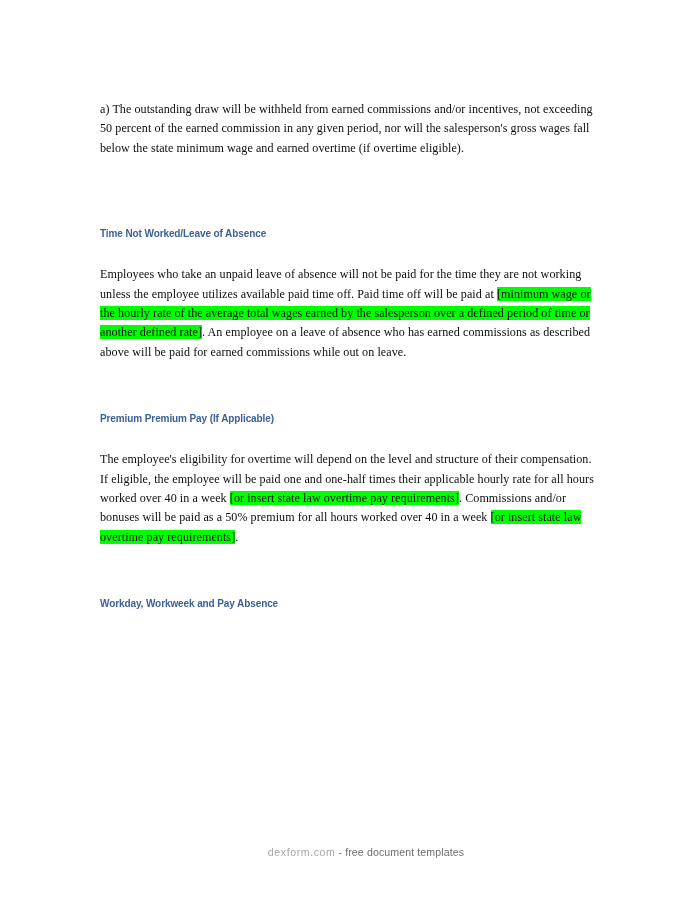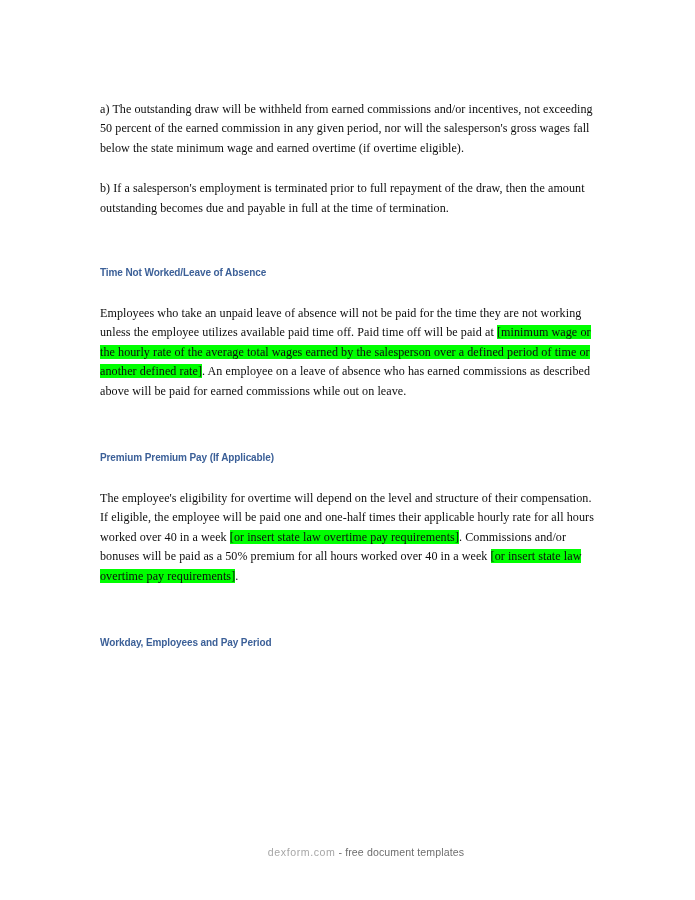--- a/index.html
+++ b/index.html
@@ -94,41 +94,40 @@
 <body>
 
 <div class="page">
 
   <div class="content">
 
     <p class="para">a) The outstanding draw will be withheld from earned commissions and/or incentives, not exceeding 50 percent of the earned commission in any given period, nor will the salesperson's gross wages fall below the state minimum wage and earned overtime (if overtime eligible).</p>
 
     <div class="sp-para-gap"></div>
 
-    <p class="para">b) If a salesperson's employment is terminated prior to full repayment of the draw, then the amount outstanding becomes due and payable in full at the time of termination.</p>
 
     <div class="sp-before-heading"></div>
 
     <h2 class="heading">Time Not Worked/Leave of Absence</h2>
 
     <div class="sp-after-heading"></div>
 
     <p class="para"><span>Employees who take an unpaid leave of absence will not be paid for the time they are not working unless the employee utilizes available paid time off. Paid time off will be paid at </span><span class="hl">[minimum wage or the hourly rate of the average total wages earned by the salesperson over a defined period of time or another defined rate]</span><span>. An employee on a leave of absence who has earned commissions as described above will be paid for earned commissions while out on leave.</span></p>
 
     <div class="sp-section-gap"></div>
 
     <h2 class="heading">Premium Premium Pay (If Applicable)</h2>
 
     <div class="sp-after-heading"></div>
 
     <p class="para"><span>The employee's eligibility for overtime will depend on the level and structure of their compensation. If eligible, the employee will be paid one and one-half times their applicable hourly rate for all hours worked over 40 in a week </span><span class="hl">[or insert state law overtime pay requirements]</span><span>. Commissions and/or bonuses will be paid as a 50% premium for all hours worked over 40 in a week </span><span class="hl">[or insert state law overtime pay requirements]</span><span>.</span></p>
 
     <div class="sp-section-gap"></div>
 
-    <h2 class="heading">Workday, Employees and Pay Period</h2>
+    <h2 class="heading">Workday, Workweek and Pay Absence</h2>
 
     <div class="sp-after-heading"></div>
 
 
   </div>
 
   <div class="footer">
     <span class="footer-inner"><span class="brand">dexform.com</span><span class="tagline"> - free document templates</span></span>
   </div>
 

